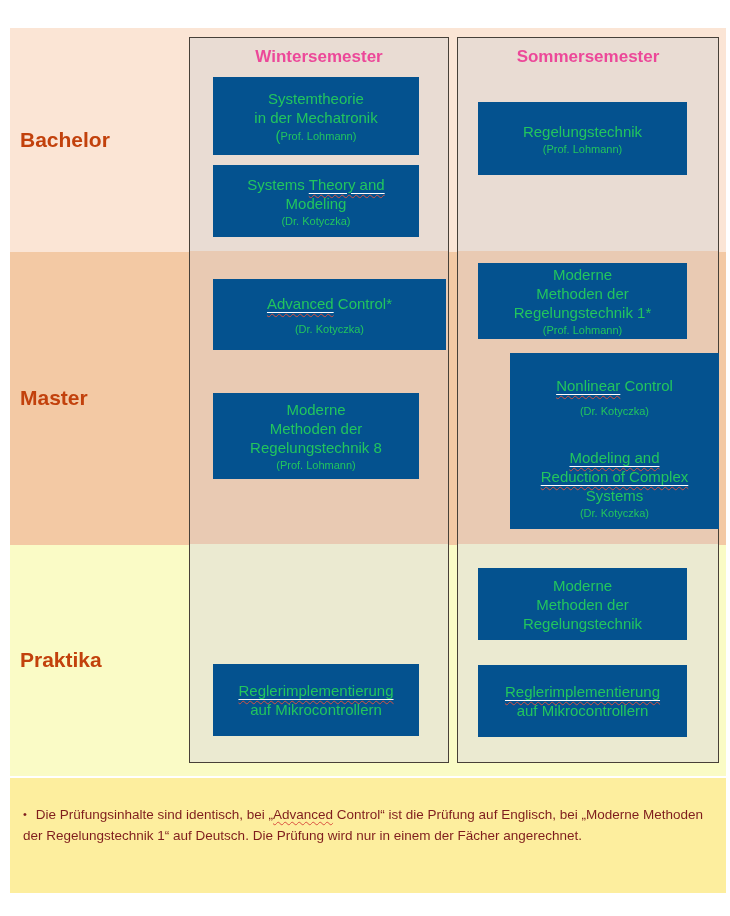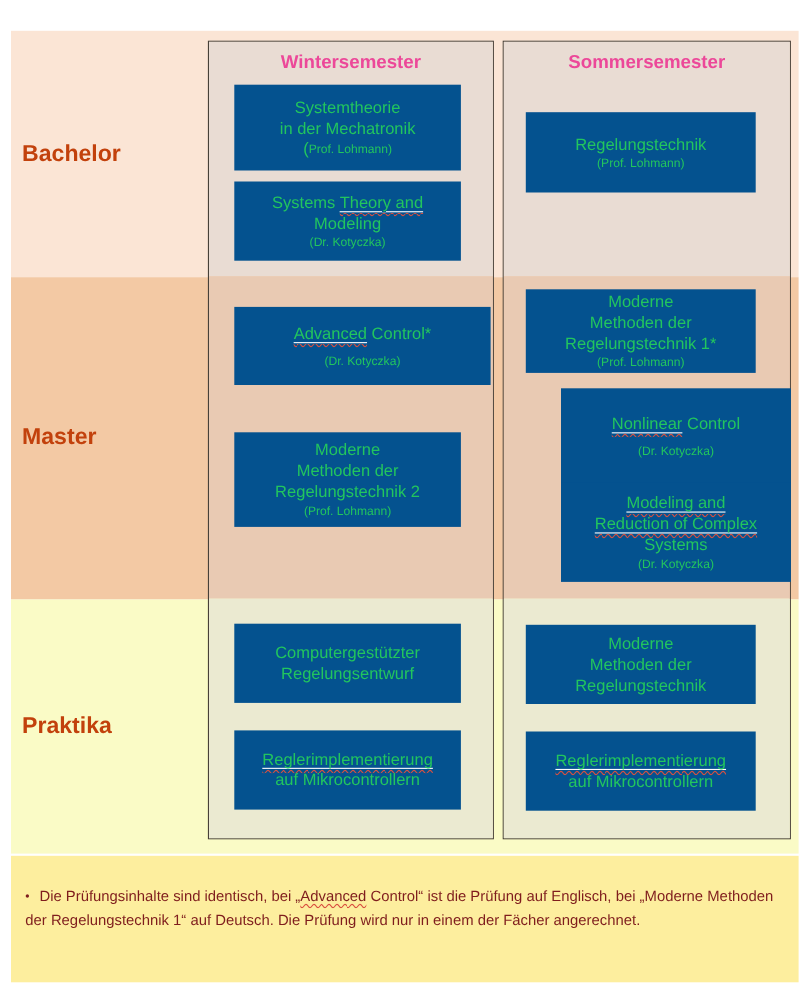--- a/index.html
+++ b/index.html
@@ -108,29 +108,23 @@
   <div class="course" id="w3">
       <div class="course-title">
         <div><span class="uline"><span class="wavy">Advanced</span></span><span> Control*</span></div>
       </div>
       <div class="course-sub subgap">(Dr. Kotyczka)</div>
     </div>
   <div class="course" id="w4">
       <div class="course-title">
         <div><span>Moderne</span></div>
         <div><span>Methoden der</span></div>
-        <div><span>Regelungstechnik 2</span></div>
+        <div><span>Regelungstechnik 8</span></div>
       </div>
       <div class="course-sub">(Prof. Lohmann)</div>
-    </div>
-  <div class="course" id="w5">
-      <div class="course-title">
-        <div><span>Computergestützter</span></div>
-        <div><span>Regelungsentwurf</span></div>
-      </div>
     </div>
   <div class="course" id="w6">
       <div class="course-title">
         <div><span class="uline"><span class="wavy">Reglerimplementierung</span></span></div>
         <div><span>auf Mikrocontrollern</span></div>
       </div>
     </div>
   <div class="course" id="s1">
       <div class="course-title">
         <div><span>Regelungstechnik</span></div>

